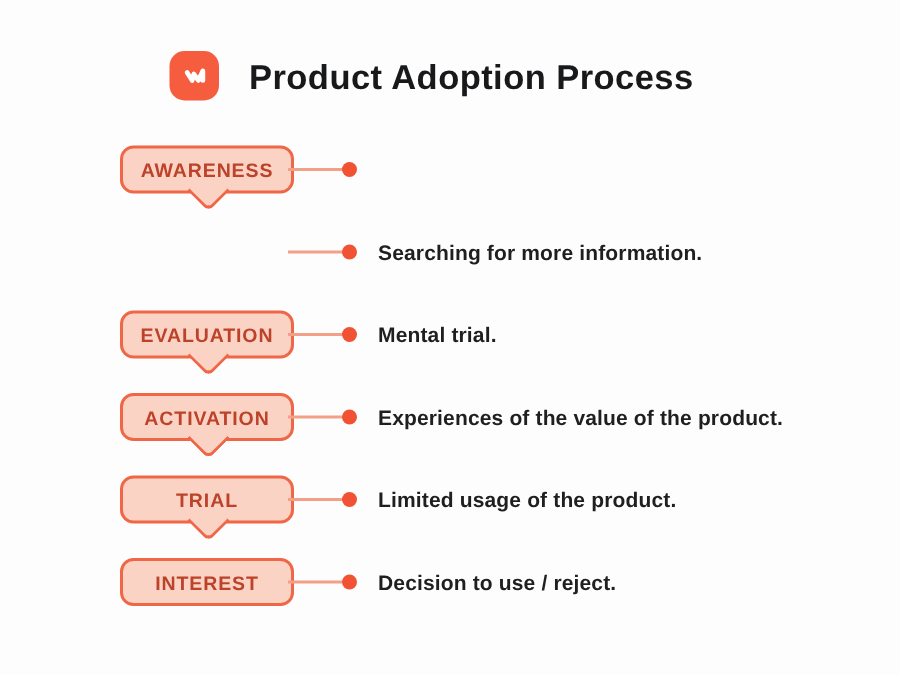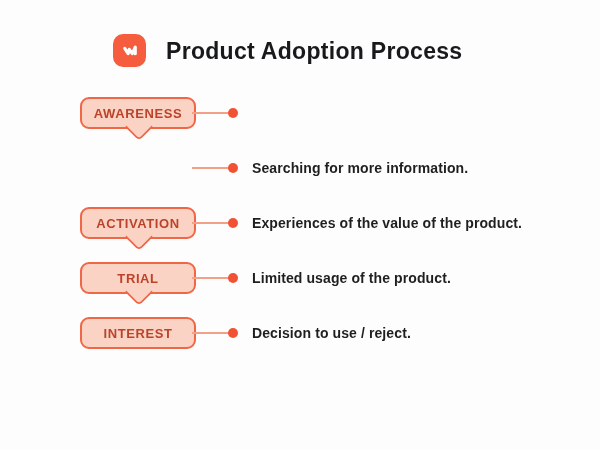--- a/index.html
+++ b/index.html
@@ -85,20 +85,29 @@
       <span class="line"></span>
       <span class="dot"></span>
     </div>
 
     <div class="row">
       <span class="line"></span>
       <span class="dot"></span>
       <span class="desc">Searching for more information.</span>
     </div>
 
+    <div class="row">
+      <div class="badge">
+        <span class="badge-label">EVALUATION</span>
+        <span class="tail"></span>
+      </div>
+      <span class="line"></span>
+      <span class="dot"></span>
+      <span class="desc">Mental trial.</span>
+    </div>
 
     <div class="row">
       <div class="badge">
         <span class="badge-label">ACTIVATION</span>
         <span class="tail"></span>
       </div>
       <span class="line"></span>
       <span class="dot"></span>
       <span class="desc">Experiences of the value of the product.</span>
     </div>

